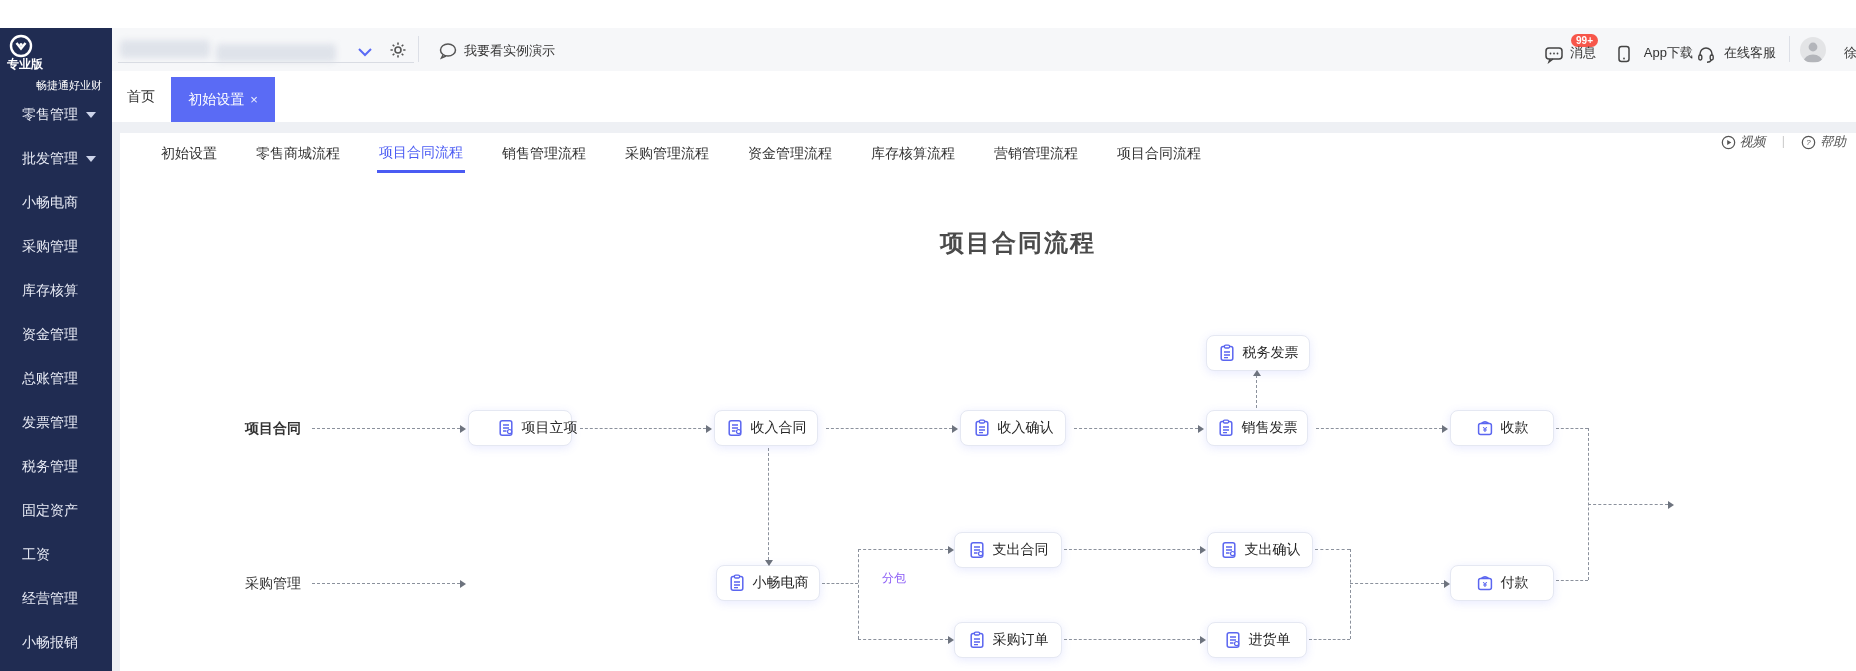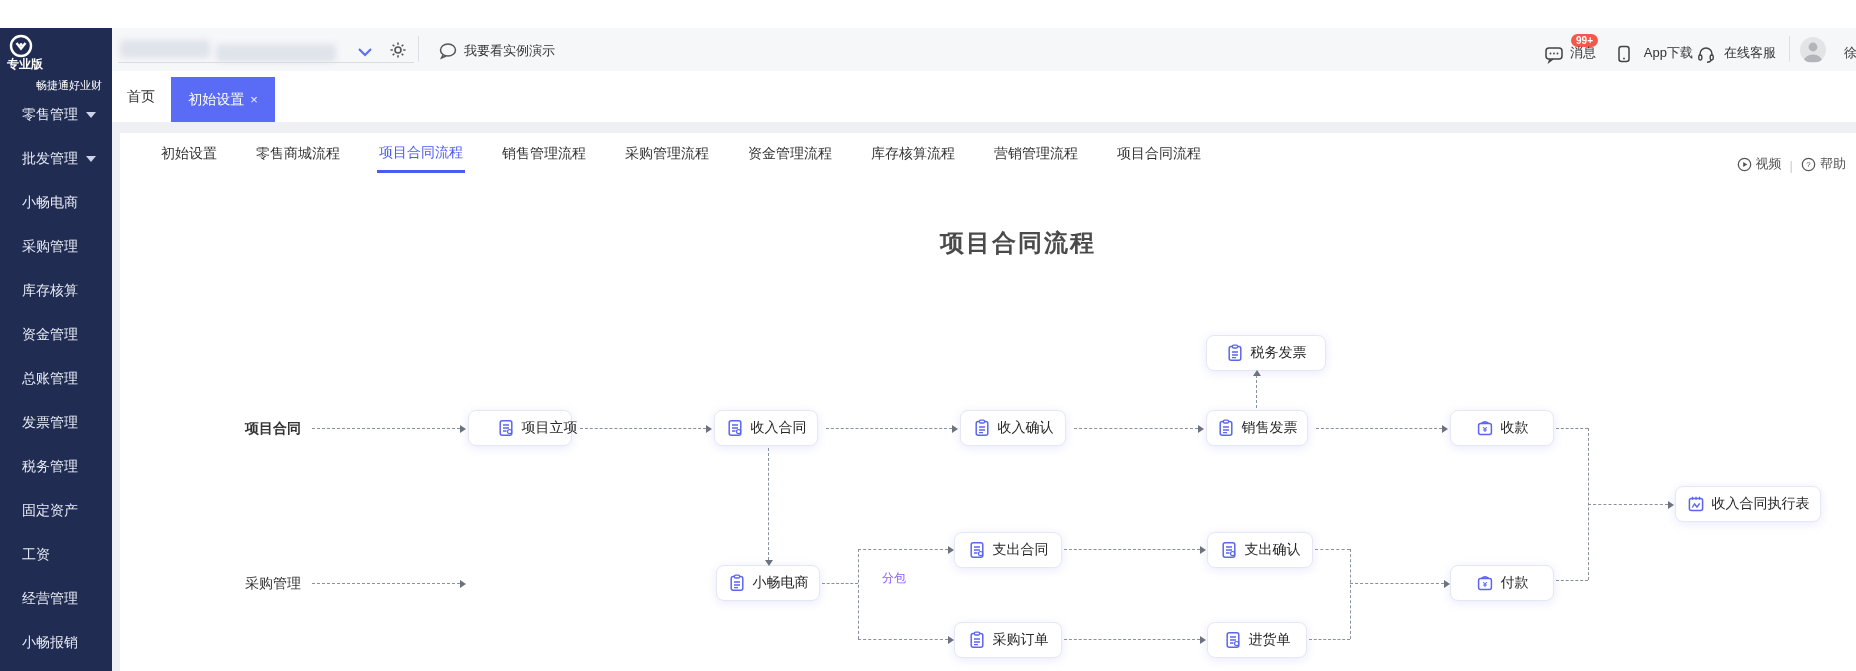--- a/index.html
+++ b/index.html
@@ -37,21 +37,21 @@
   .tab-active .close { font-size:13px; opacity:.9; cursor:pointer; }
 
   
   .workspace { position:absolute; left:112px; top:122px; right:0; bottom:0; background:#eef0f4; }
   .card { position:absolute; left:8px; top:11px; right:0; bottom:0; background:#fff; }
 
   
   .subtabs { position:absolute; left:0; top:0; right:0; height:40px; display:flex; align-items:center; padding-left:39px; gap:35px; }
   .subtab { font-size:14px; color:#333; cursor:pointer; padding:10px 2px 8px; white-space:nowrap; }
   .subtab.active { color:#4a5bf3; border-bottom:3px solid #4a5bf3; }
-  .subtab-links { position:absolute; right:10px; top:0; height:40px; display:flex; align-items:flex-end; gap:8px; font-size:13px; color:#555; }
+  .subtab-links { position:absolute; right:10px; top:0; height:40px; display:flex; align-items:flex-start; gap:16px; font-size:13px; color:#555;font-style:italic; }
   .subtab-links .sep { color:#ccc; }
   .mini-ic { width:15px; height:15px; vertical-align:-2px; }
   .link-item { cursor:pointer; display:flex; align-items:center; gap:4px; white-space:nowrap; }
 
   
   .flow-title { position:absolute; left:820px; top:94px; font-size:24px; color:#4a4a4a; letter-spacing:2px; }
   .flow { position:absolute; inset:0; }
   .fnode { position:absolute; height:36px; background:#fff; border:1px solid #e5e8f2; border-radius:8px; box-shadow:0 2px 10px rgba(90,107,245,.14); display:flex; align-items:center; justify-content:center; gap:7px; font-size:14px; color:#262626; cursor:pointer; white-space:nowrap; }
   .fnode svg { width:18px; height:18px; flex:0 0 auto; }
   .flabel { position:absolute; font-size:14px; color:#333; white-space:nowrap; }
@@ -262,39 +262,29 @@
           <div class="fnode" style="left: 1330px; top: 277px; width: 104px;">
             <span style="display: flex; align-items: center;">
               <svg viewBox="0 0 18 18">
                 <rect x="2.6" y="4.6" width="12.8" height="11" rx="2" fill="none" stroke="#5b66f0" stroke-width="1.5"></rect>
                 <path d="M5.5 4.4 q3.5 -3 7 0" fill="none" stroke="#5b66f0" stroke-width="1.5"></path>
                 <text x="9" y="13" font-size="8" text-anchor="middle" fill="#5b66f0" font-weight="bold">¥</text>
               </svg>
             </span>
             <span>收款</span>
           </div>
-          <div class="fnode" style="left: 1086px; top: 202px; width: 120px;">
+          <div class="fnode" style="left: 1086px; top: 202px; width: 104px;">
             <span style="display: flex; align-items: center;">
               <svg viewBox="0 0 18 18">
                 <rect x="3.2" y="2.6" width="11.6" height="13.6" rx="2" fill="none" stroke="#5b66f0" stroke-width="1.5"></rect>
                 <rect x="6.4" y="1.2" width="5.2" height="2.8" rx="1.2" fill="#fff" stroke="#5b66f0" stroke-width="1.3"></rect>
                 <path d="M6 8h6M6 11h6M6 13.6h4" stroke="#5b66f0" stroke-width="1.4"></path>
               </svg>
             </span>
             <span>税务发票</span>
-          </div>
-          <div class="fnode" style="left: 1555px; top: 353px; width: 146px;">
-            <span style="display: flex; align-items: center;">
-              <svg viewBox="0 0 18 18">
-                <rect x="2.4" y="3.4" width="13.2" height="12" rx="2" fill="none" stroke="#5b66f0" stroke-width="1.5"></rect>
-                <path d="M5.5 1.8v3M9 1.8v3M12.5 1.8v3" stroke="#5b66f0" stroke-width="1.4"></path>
-                <path d="M5.3 12.5 L7.5 9 L10 12 L12.7 8.3" fill="none" stroke="#5b66f0" stroke-width="1.4"></path>
-              </svg>
-            </span>
-            <span>收入合同执行表</span>
           </div>
           <div class="fnode" style="left: 596px; top: 432px; width: 104px;">
             <span style="display: flex; align-items: center;">
               <svg viewBox="0 0 18 18">
                 <rect x="3.2" y="2.6" width="11.6" height="13.6" rx="2" fill="none" stroke="#5b66f0" stroke-width="1.5"></rect>
                 <rect x="6.4" y="1.2" width="5.2" height="2.8" rx="1.2" fill="#fff" stroke="#5b66f0" stroke-width="1.3"></rect>
                 <path d="M6 8h6M6 11h6M6 13.6h4" stroke="#5b66f0" stroke-width="1.4"></path>
               </svg>
             </span>
             <span>小畅电商</span>

